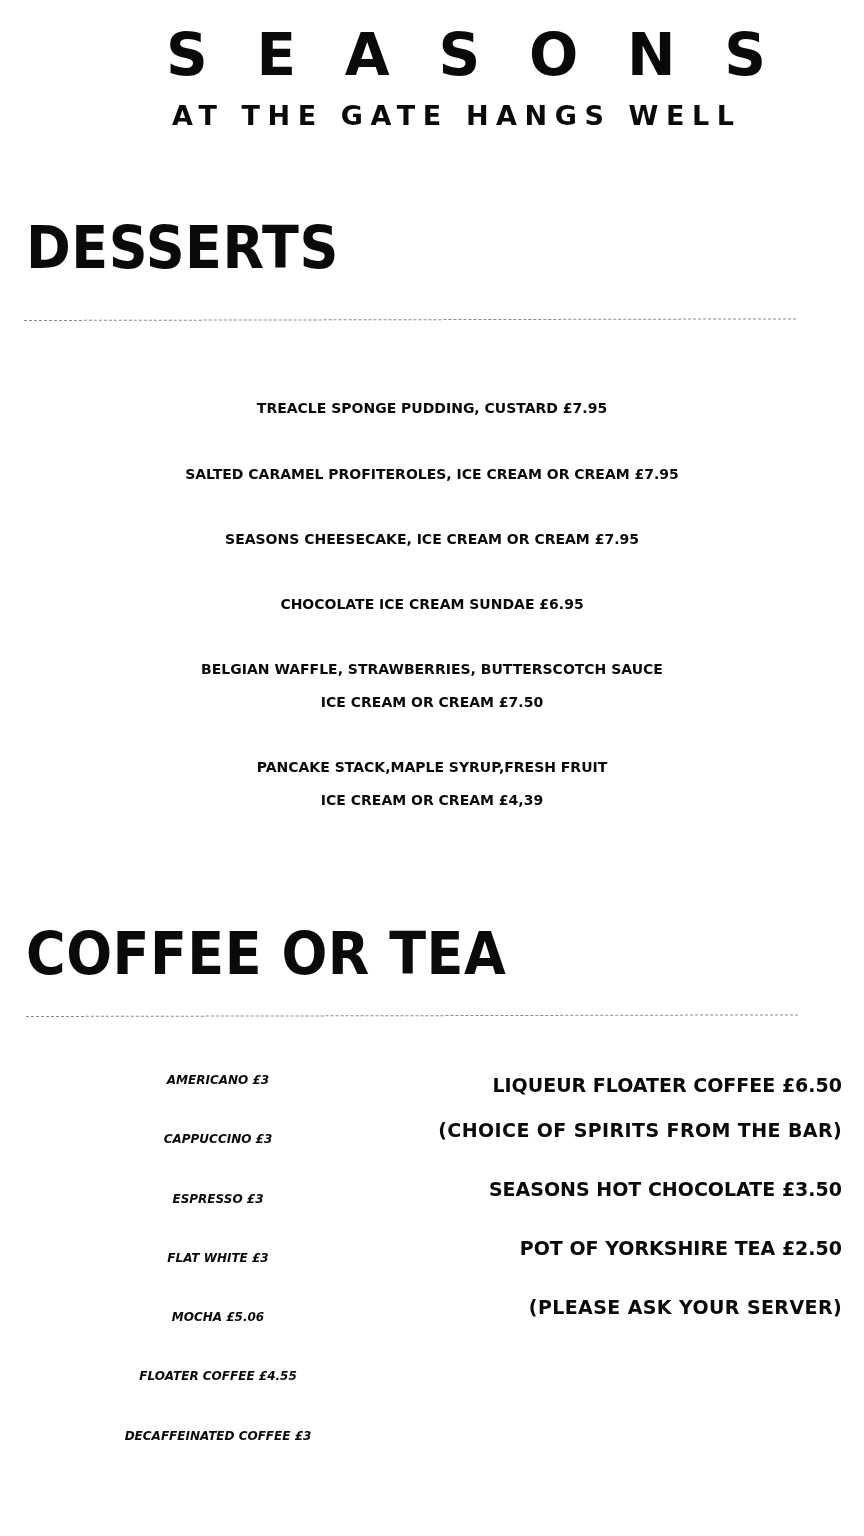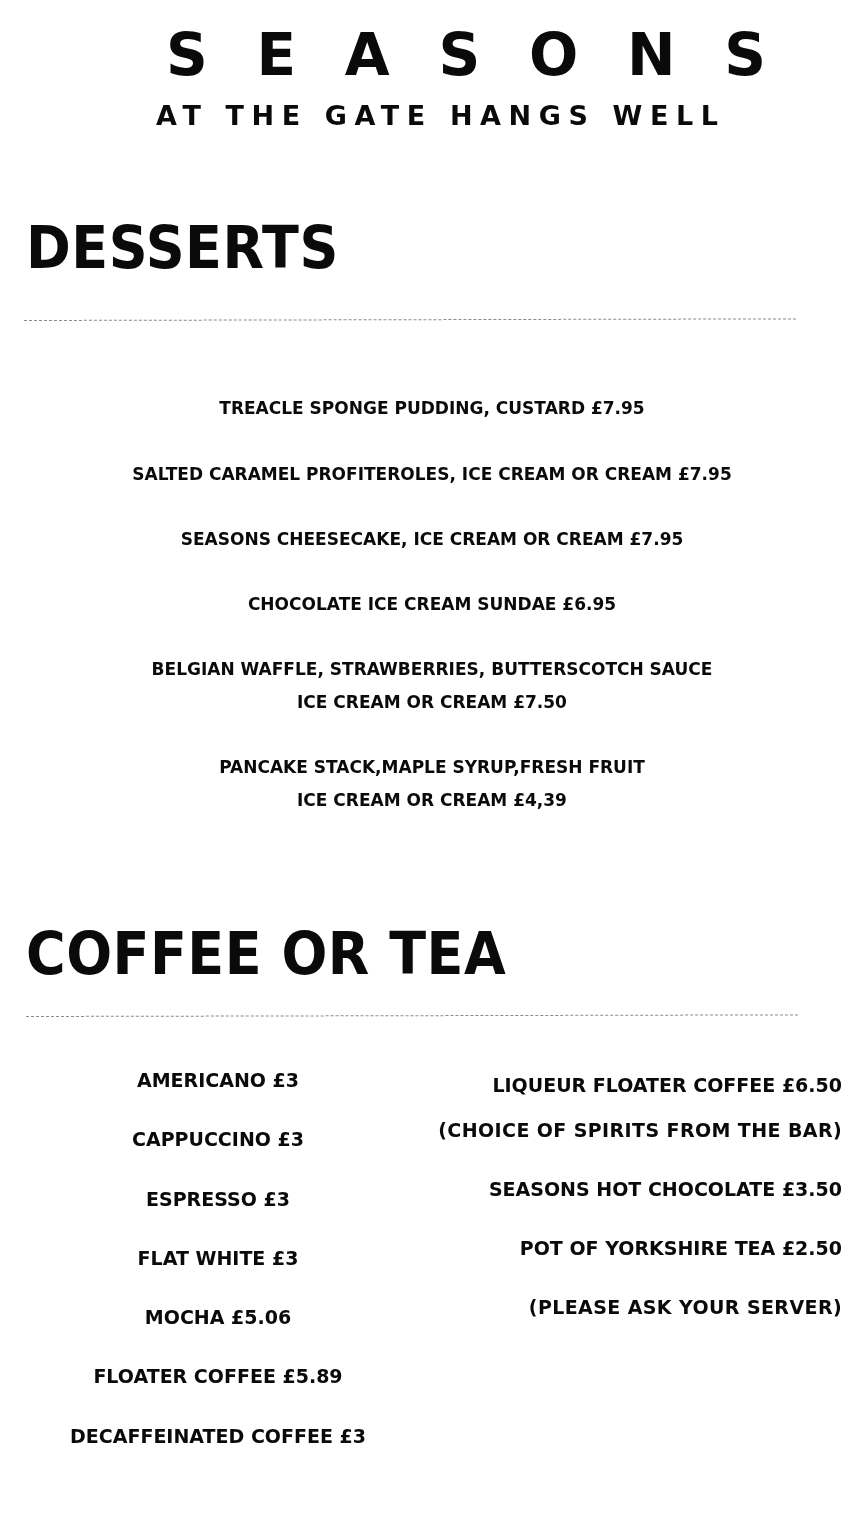--- a/index.html
+++ b/index.html
@@ -27,21 +27,21 @@
       display: flex;
       justify-content: space-between;
       font-weight: bold;
       font-size: 58px;
       line-height: 66px;
       letter-spacing: 0;
     }
     .brand-title span { display: inline-block; }
     .brand-subtitle {
       position: absolute;
-      left: 156px;
+      left: 172px;
       top: 98px;
       width: 580px;
       font-weight: bold;
       font-size: 27px;
       line-height: 36px;
       letter-spacing: 7.6px;
       white-space: nowrap;
     }
 
     
@@ -66,37 +66,38 @@
     .divider-coffee   { left: 26px; top: 1016px; width: 772px; transform: rotate(-0.12deg); transform-origin: left; }
 
     
     .desserts-list {
       position: absolute;
       left: 0;
       top: 392px;
       width: 864px;
       text-align: center;
       font-weight: bold;
-      font-size: 17px;
+      font-size: 14px;
       line-height: 33px;
     }
     .dessert-item { margin-bottom: 32px; }
     .dessert-item:nth-child(1) { margin-bottom: 33px; }
     .dessert-item .line { display: block; white-space: nowrap; }
 
     
     .coffee-left {
       position: absolute;
       left: 40px;
       top: 1068px;
       width: 356px;
       text-align: center;
       font-weight: bold;
-      font-size: 19px;
+      font-size: 12px;
       line-height: 24px;
+      font-style: italic;
     }
     .coffee-left .drink { height: 59.3px; white-space: nowrap; }
 
     .coffee-right {
       position: absolute;
       left: 410px;
       top: 1071px;
       width: 432px;
       text-align: right;
       font-weight: bold;
@@ -151,21 +152,21 @@
 
   <h1 class="section-heading heading-coffee">COFFEE OR TEA</h1>
   <div class="divider divider-coffee"></div>
 
   <div class="coffee-left">
     <div class="drink">AMERICANO £3</div>
     <div class="drink">CAPPUCCINO £3</div>
     <div class="drink">ESPRESSO £3</div>
     <div class="drink">FLAT WHITE £3</div>
     <div class="drink">MOCHA £5.06</div>
-    <div class="drink">FLOATER COFFEE £5.89</div>
+    <div class="drink">FLOATER COFFEE £4.55</div>
     <div class="drink">DECAFFEINATED COFFEE £3</div>
   </div>
 
   <div class="coffee-right">
     <div class="drink">
       <span class="line">LIQUEUR FLOATER COFFEE £6.50</span>
       <span class="line note">(CHOICE OF SPIRITS FROM THE BAR)</span>
     </div>
     <div class="drink">
       <span class="line">SEASONS HOT CHOCOLATE £3.50</span>

